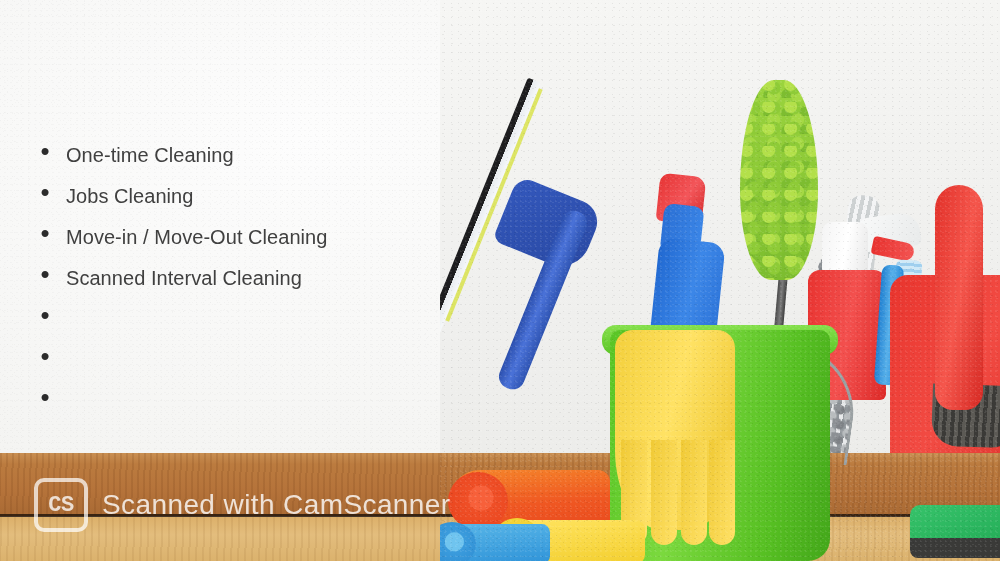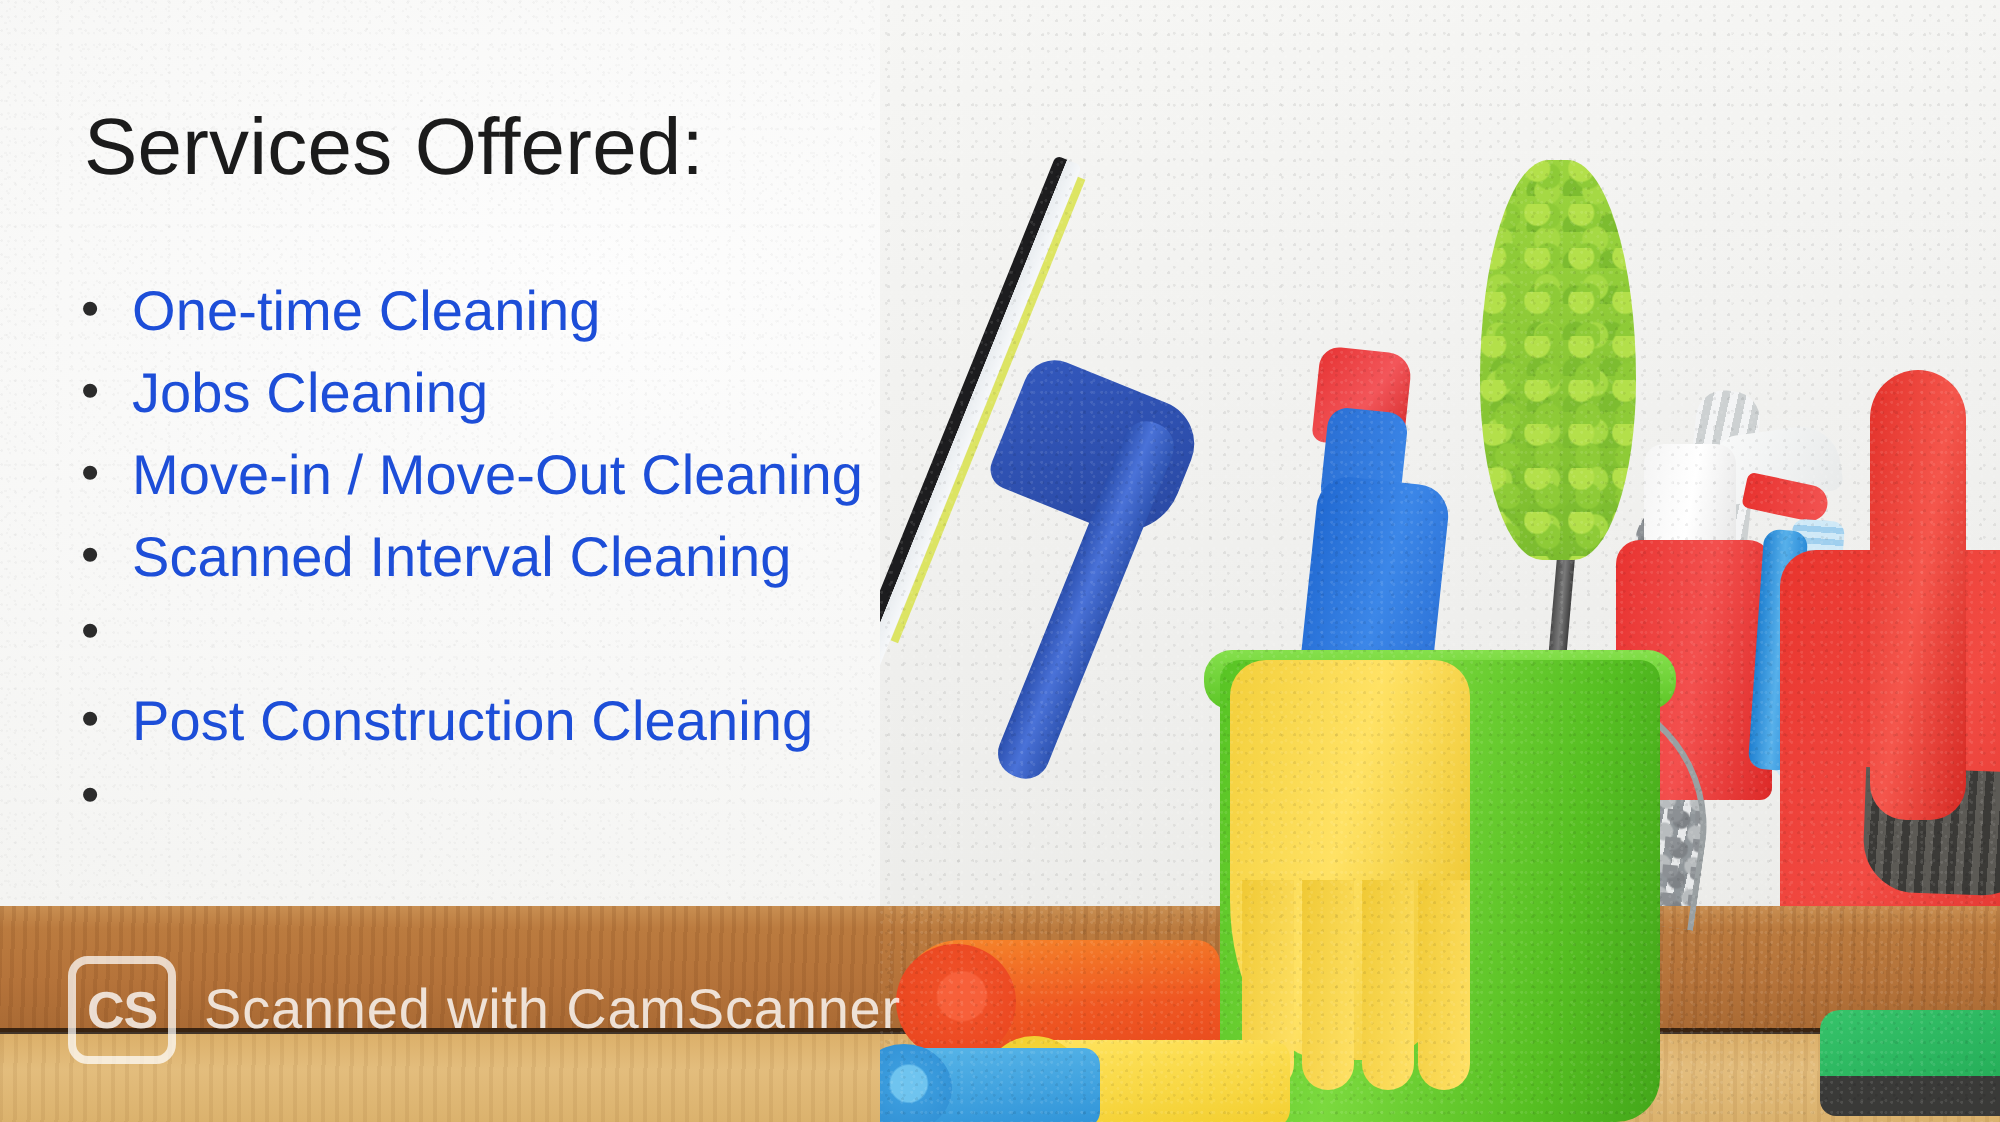--- a/index.html
+++ b/index.html
@@ -49,21 +49,21 @@
     display:flex;align-items:baseline;
     height:41px;
   }
   .bullet-dot{
     width:42px;flex:0 0 42px;
     text-align:center;
     font-size:26px;line-height:1;color:#2b2b2b;
     position:relative;top:-2px;
   }
   .bullet-text{
-    font-size:28px;font-weight:400;color:#1d4ed8;
+    font-size:20px;font-weight:400;color:#404040;
     white-space:nowrap;letter-spacing:.05px;text-align:center;
   }
 
   
   .photo{
     position:absolute;left:440px;top:0;width:560px;height:561px;
     overflow:hidden;
   }
   .photo-bg{
     position:absolute;inset:0;
@@ -322,22 +322,23 @@
   .watermark{
     position:absolute;left:34px;top:478px;
     display:flex;align-items:center;gap:14px;
     pointer-events:none;
   }
   .cs-logo{
     width:46px;height:46px;
     border:4px solid rgba(255,255,255,.72);
     border-radius:10px;
     display:flex;align-items:center;justify-content:center;
-    font-size:26px;font-weight:700;color:rgba(255,255,255,.78);
+    font-size:22px;font-weight:700;color:rgba(255,255,255,.78);
     letter-spacing:-.5px;
+    font-family:Liberation Mono, monospace;
   }
   .wm-text{
     font-size:28px;color:rgba(255,255,255,.80);
     letter-spacing:.4px;white-space:nowrap;
   }
 </style>
 </head>
 <body>
 
 <div id="page">
@@ -401,21 +402,20 @@
     <div class="obj sponge-pad"></div>
 
     <div class="photo-grain"></div>
   </div>
 
   <div class="wood-full-left"></div>
   <div class="wood-left-line"></div>
   <div class="wood-left-light"></div>
 
   <div class="text-col">
-    <div class="title">Services Offered:</div>
 
     <ul class="bullets">
       <li class="bullet-row">
         <span class="bullet-dot">•</span>
         <span class="bullet-text">One-time Cleaning</span>
       </li>
       <li class="bullet-row">
         <span class="bullet-dot">•</span>
         <span class="bullet-text">Jobs Cleaning</span>
       </li>
@@ -425,21 +425,20 @@
       </li>
       <li class="bullet-row">
         <span class="bullet-dot">•</span>
         <span class="bullet-text">Scanned Interval Cleaning</span>
       </li>
       <li class="bullet-row">
         <span class="bullet-dot">•</span>
       </li>
       <li class="bullet-row">
         <span class="bullet-dot">•</span>
-        <span class="bullet-text">Post Construction Cleaning</span>
       </li>
       <li class="bullet-row">
         <span class="bullet-dot">•</span>
       </li>
     </ul>
   </div>
 
   <div class="watermark">
     <div class="cs-logo">CS</div>
     <div class="wm-text">Scanned with CamScanner</div>

